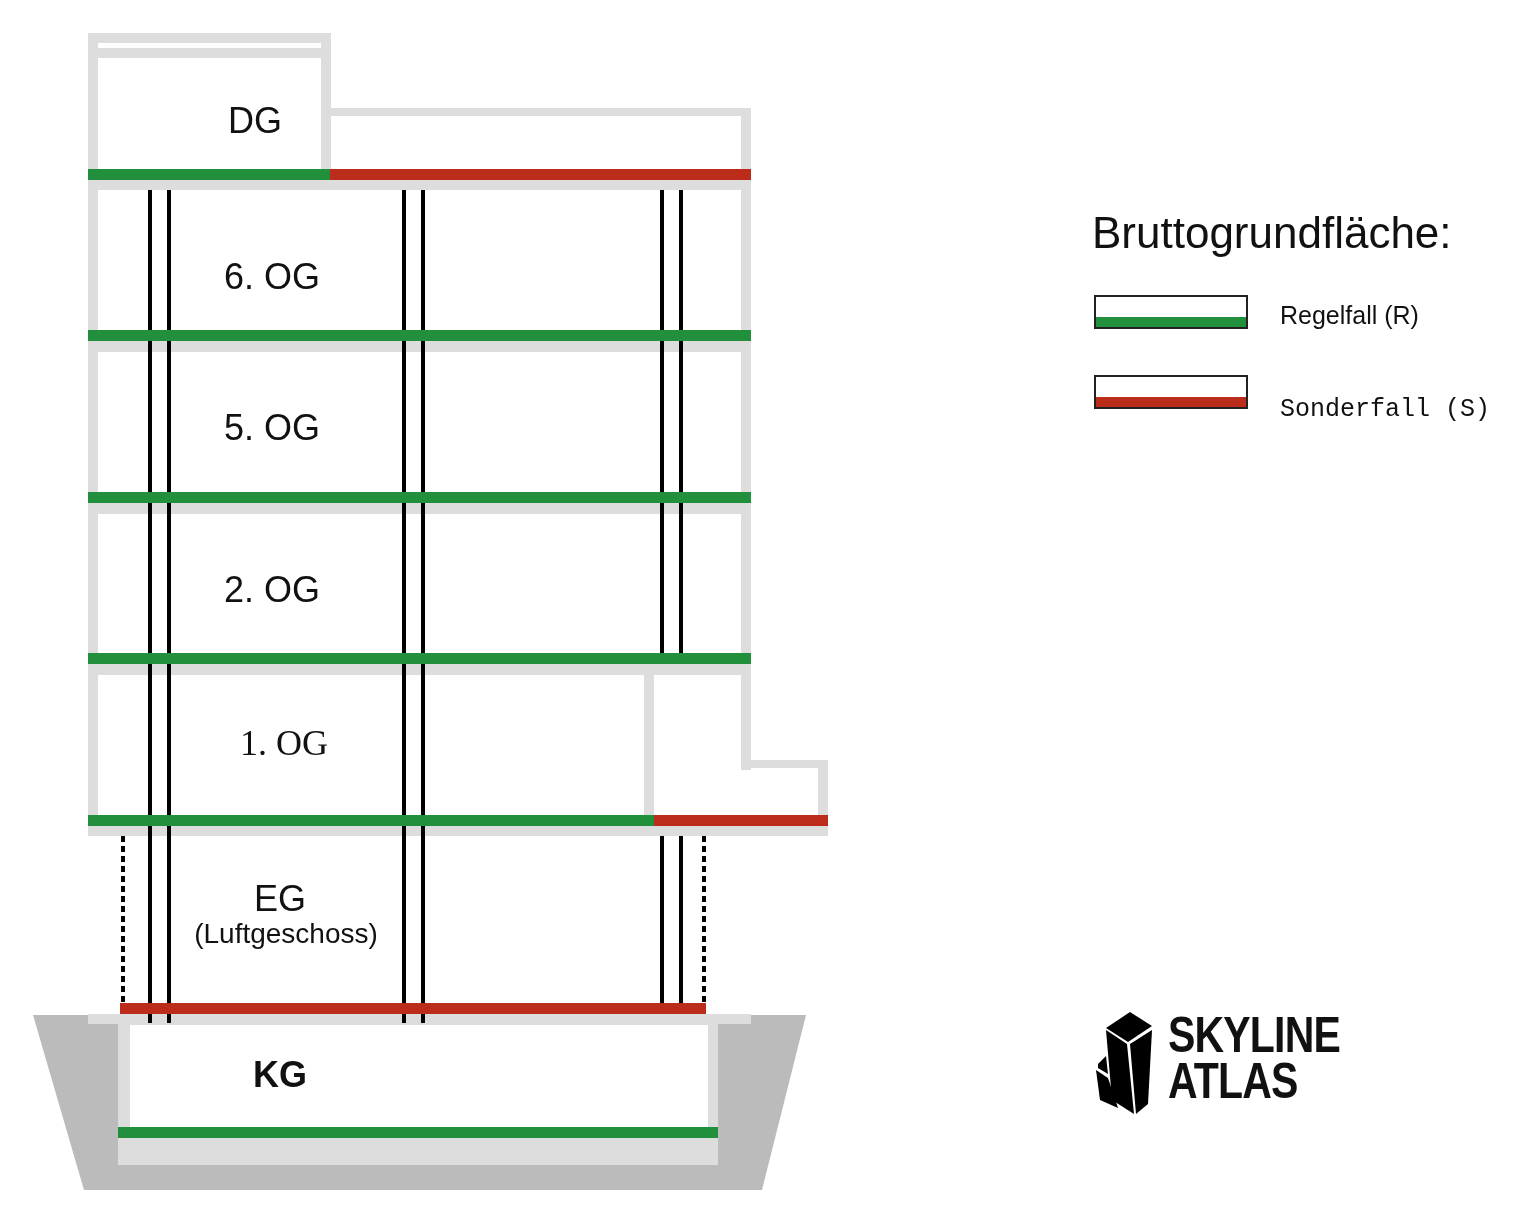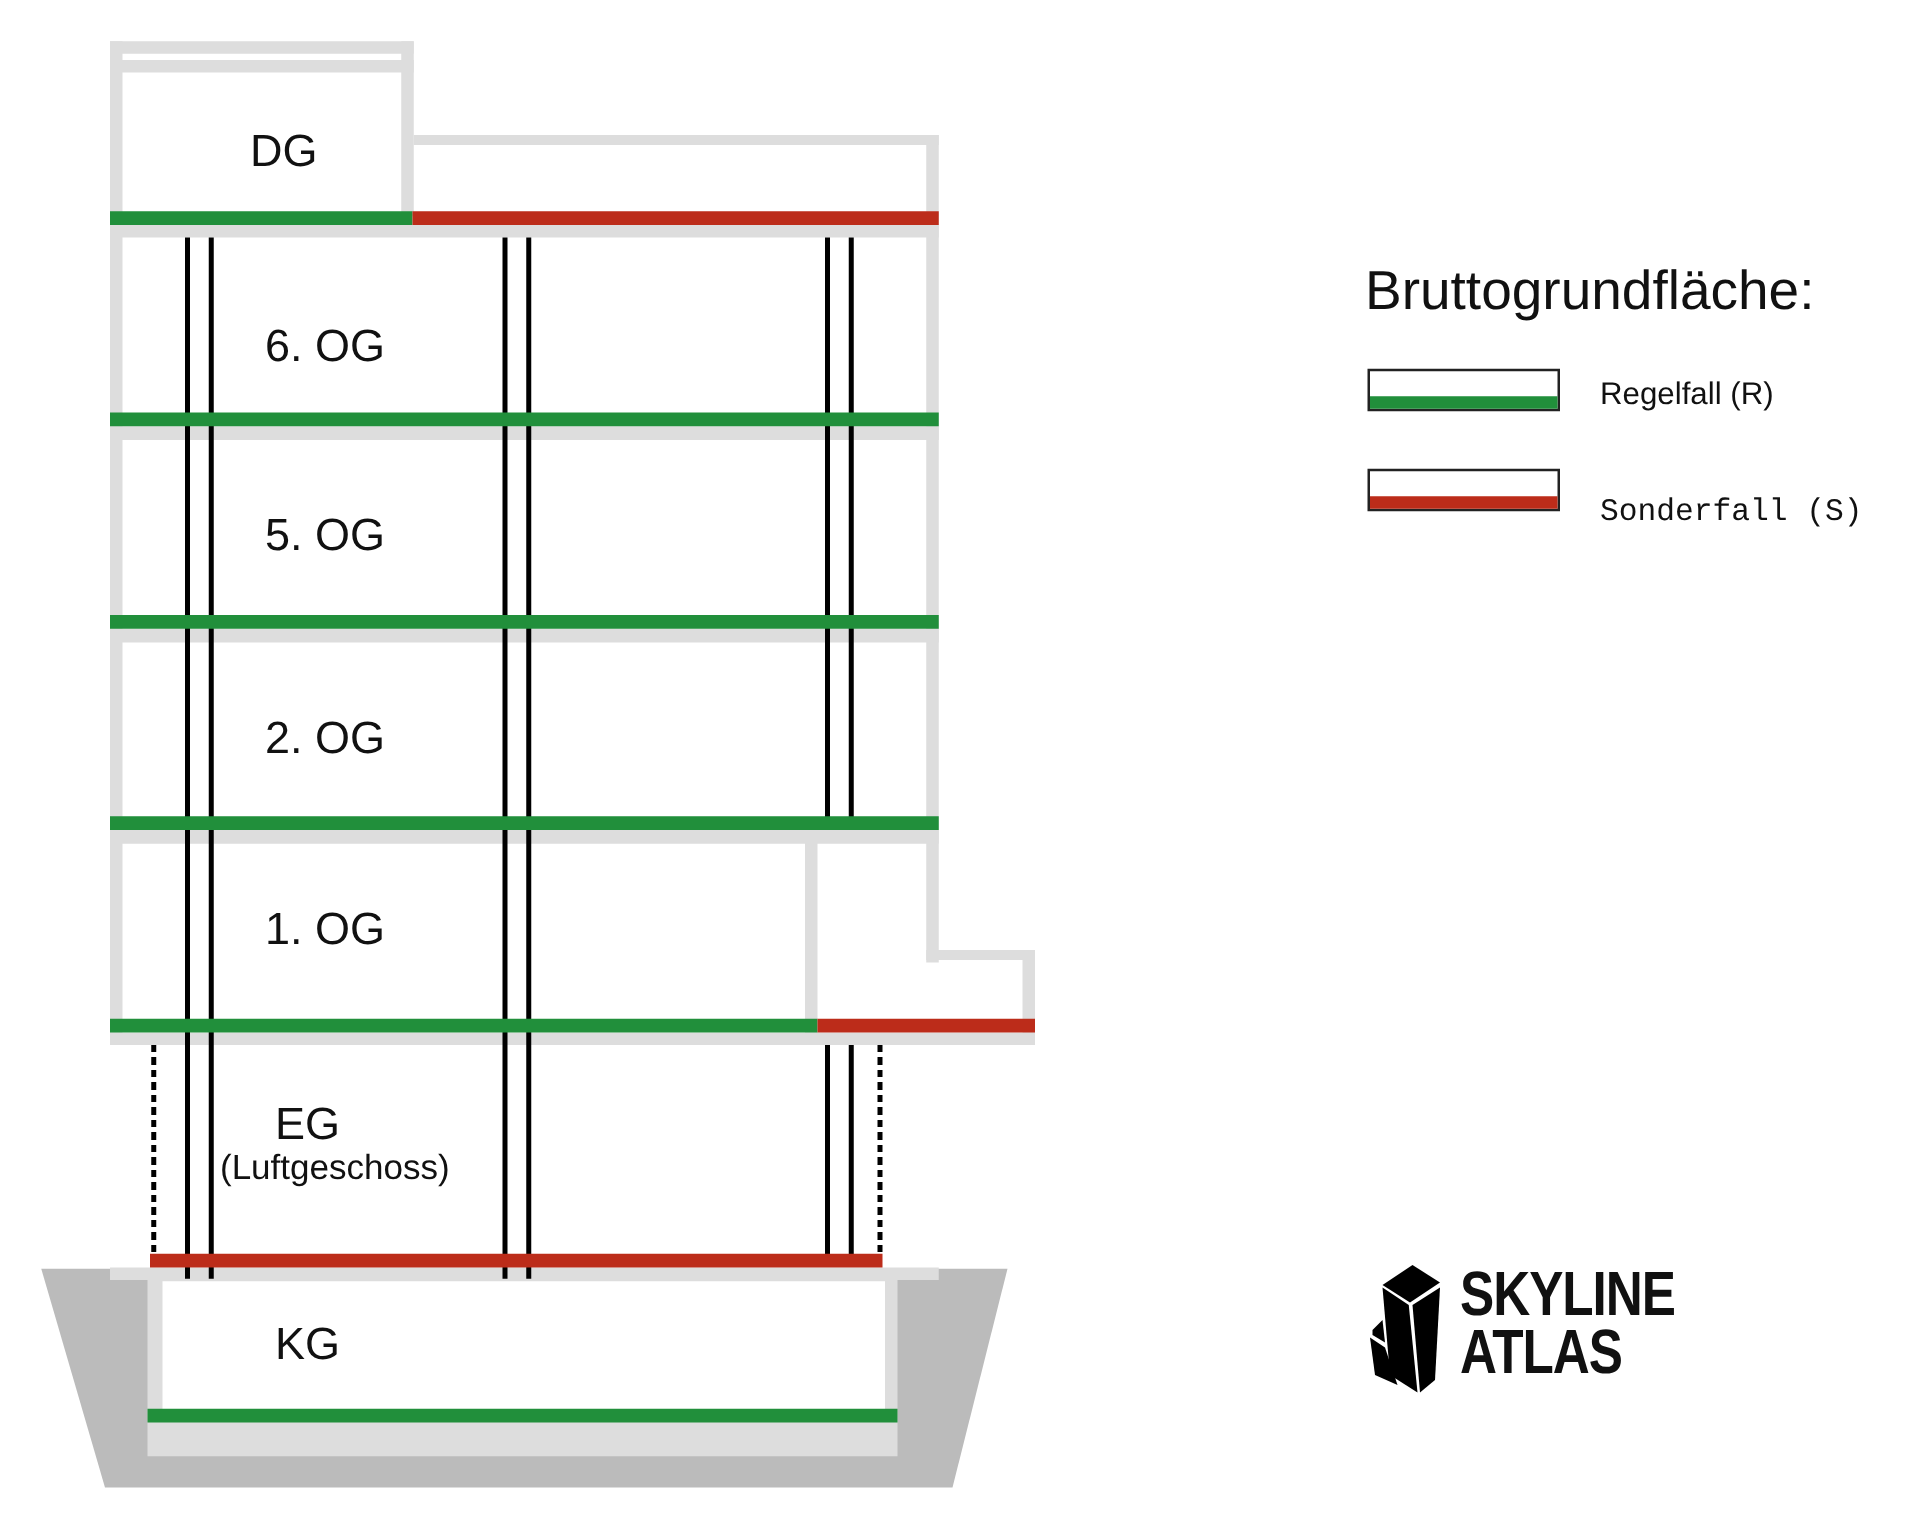--- a/index.html
+++ b/index.html
@@ -3,21 +3,21 @@
 <meta charset="utf-8">
 <style>
   html,body{margin:0;padding:0;background:#ffffff;}
   body{width:1536px;height:1222px;position:relative;overflow:hidden;font-family:"Liberation Sans","DejaVu Sans",sans-serif;color:#111;}
   .abs{position:absolute;}
   .wall{position:absolute;background:#dddddd;}
   .green{position:absolute;background:#218f3b;}
   .red{position:absolute;background:#bc2c1a;}
   .col{position:absolute;background:#000;width:4px;}
   .dot{position:absolute;width:4px;background:repeating-linear-gradient(to bottom,#000 0 6px,transparent 6px 10px);}
-  .label{position:absolute;font-size:36px;line-height:40px;text-align:left;white-space:nowrap;}
+  .label{position:absolute;font-size:36px;line-height:40px;text-align:center;white-space:nowrap;}
   .sub{font-size:28px;line-height:32px;}
   .legend-title{position:absolute;left:1092px;top:208px;font-size:44px;line-height:50px;}
   .swatch{position:absolute;width:154px;height:34px;border:2px solid #222;background:#fff;box-sizing:border-box;}
   .swatch .bar{position:absolute;left:0;right:0;bottom:0;height:10px;}
   .legend-label{position:absolute;font-size:25px;line-height:40px;}
   .logo-text{position:absolute;left:1168px;top:1012px;font-family:"Liberation Sans",sans-serif;font-weight:bold;font-size:50px;line-height:46px;letter-spacing:-1px;transform:scaleX(0.82);transform-origin:left top;}
 </style>
 </head>
 <body>
 
@@ -69,24 +69,24 @@
   <div class="green" style="left:88px;top:653px;width:663px;height:11px;"></div>
   <div class="green" style="left:88px;top:815px;width:566px;height:11px;"></div>
   <div class="red" style="left:654px;top:815px;width:174px;height:11px;"></div>
   <div class="red" style="left:120px;top:1003px;width:586px;height:11px;"></div>
   <div class="green" style="left:118px;top:1127px;width:600px;height:11px;"></div>
 
   <div class="label" style="left:200px;top:101px;width:110px;">DG</div>
   <div class="label" style="left:212px;top:257px;width:120px;">6. OG</div>
   <div class="label" style="left:212px;top:408px;width:120px;">5. OG</div>
   <div class="label" style="left:212px;top:570px;width:120px;">2. OG</div>
-  <div class="label" style="left:212px;top:723px;width:120px;">1. OG</div>
+  <div class="label" style="left:224px;top:723px;width:120px;font-family:Liberation Serif, serif;">1. OG</div>
   <div class="label" style="left:220px;top:879px;width:120px;">EG</div>
   <div class="label sub" style="left:176px;top:918px;width:220px;">(Luftgeschoss)</div>
-  <div class="label" style="left:220px;top:1055px;width:120px;">KG</div>
+  <div class="label" style="left:220px;top:1055px;width:120px;font-weight:bold;">KG</div>
 </div>
 
 <div>
   <div class="legend-title">Bruttogrundfläche:</div>
 
   <div class="swatch" style="left:1094px;top:295px;">
     <div class="bar" style="background:#218f3b;"></div>
   </div>
   <div class="legend-label" style="left:1280px;top:295px;">Regelfall (R)</div>
 

